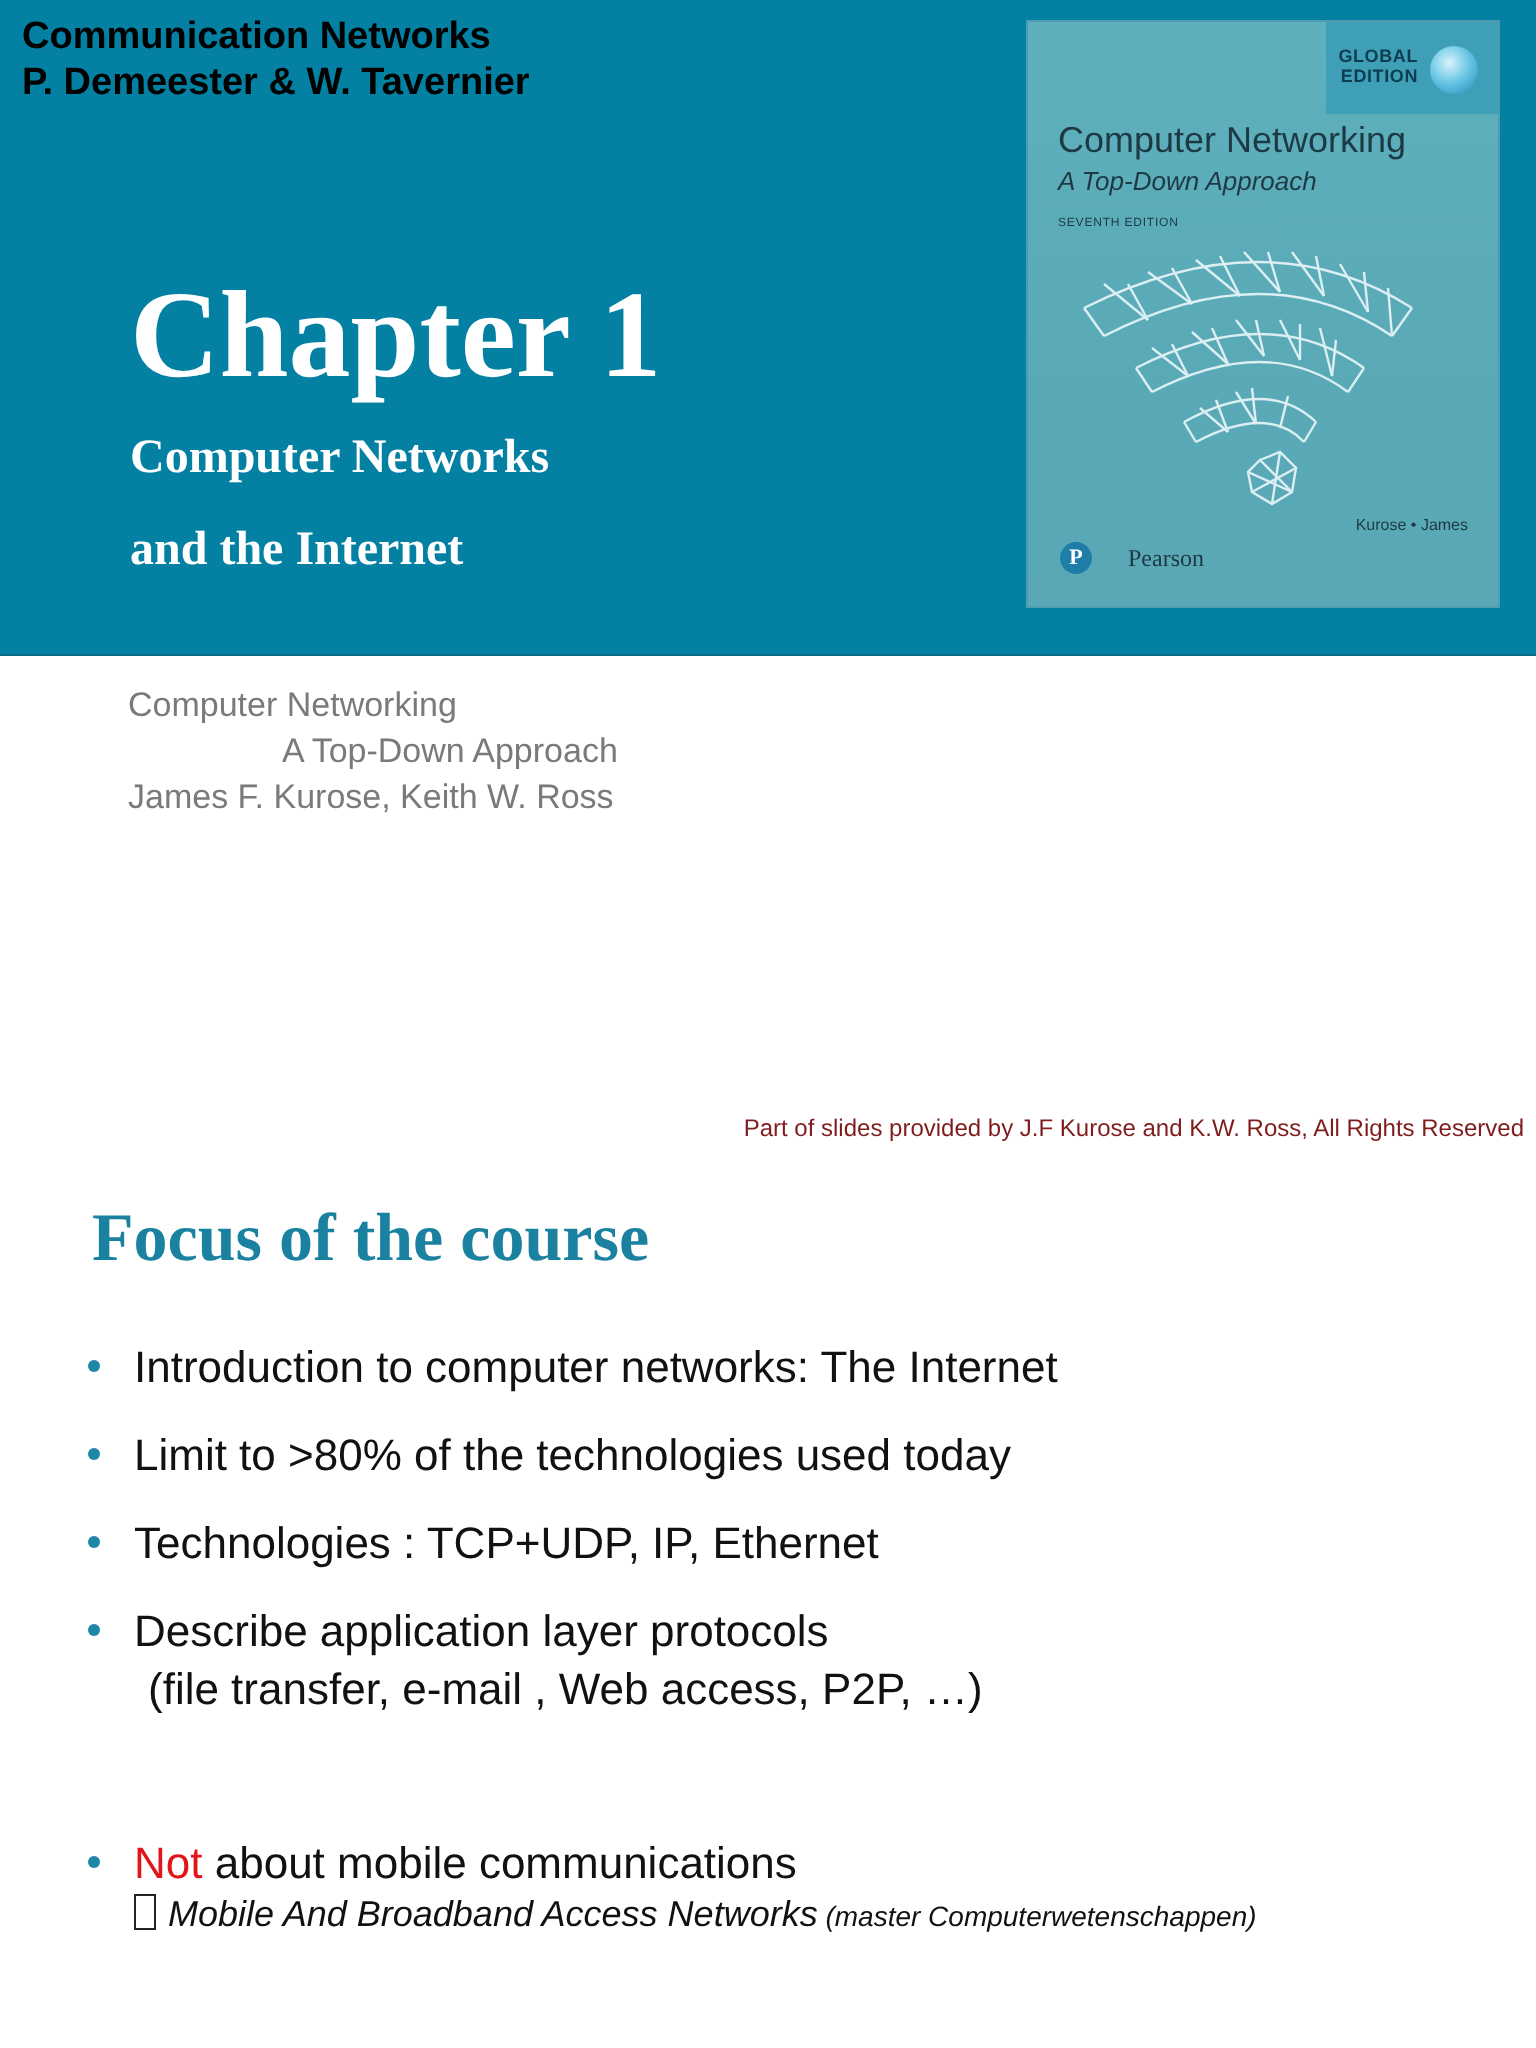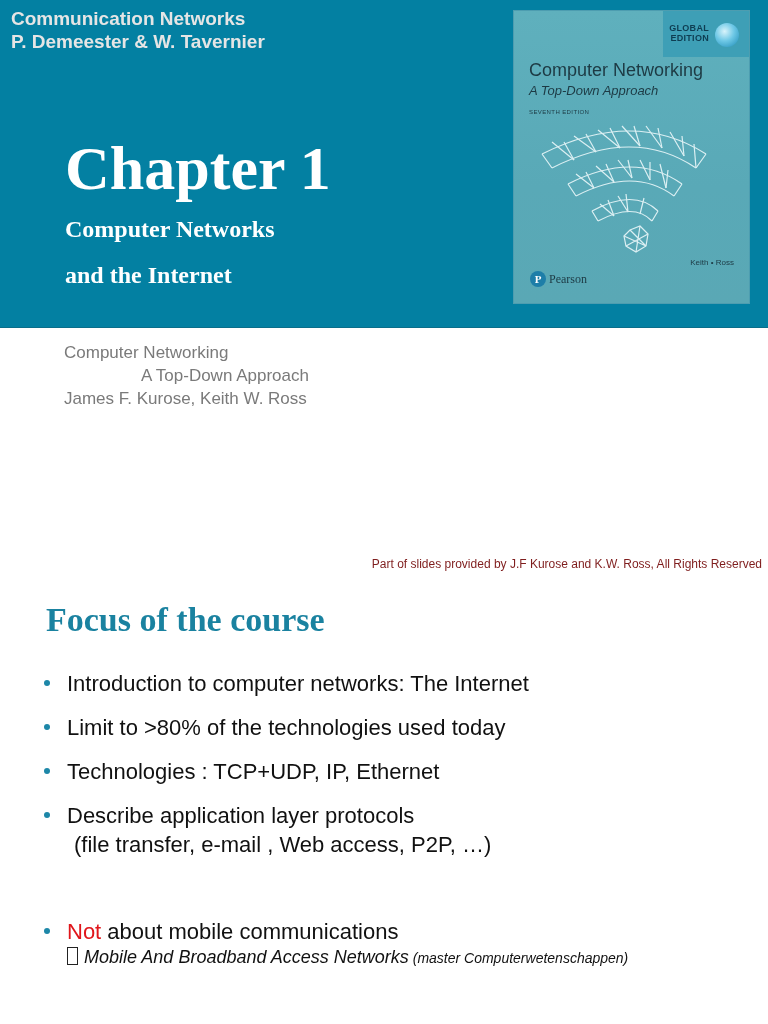--- a/index.html
+++ b/index.html
@@ -10,21 +10,21 @@
     }
     .banner {
       position: absolute; left: 0; top: 0; width: 768px; height: 327px;
       background: #0380a2;
       border-bottom: 1px solid #0a6e8a;
     }
     .course-title {
       position: absolute; left: 11px; top: 7px;
       font-family: "Liberation Sans", sans-serif;
       font-weight: bold; font-size: 19px; line-height: 23px;
-      color: #e5e5e5;
+      color: #000000;
     }
     .chapter-heading {
       position: absolute; left: 65px; top: 132px;
       font-family: "Liberation Serif", serif;
       font-weight: bold; font-size: 62px; line-height: 72px;
       color: #ffffff;
     }
     .chapter-subtitle {
       position: absolute; left: 65px; top: 206px;
       font-family: "Liberation Serif", serif;
@@ -69,21 +69,21 @@
     }
     .cover-publisher {
       position: absolute; left: 16px; top: 260px; display: flex; align-items: center;
     }
     .pearson-logo {
       width: 16px; height: 16px; border-radius: 50%; background: #1e7ea8;
       color: #ffffff; font-size: 11px; font-weight: bold; line-height: 16px; text-align: center;
       font-family: "Liberation Serif", serif;
     }
     .pearson-name {
-      margin-left: 3px; font-family: "Liberation Serif", serif;
+      margin-left: 18px; font-family: "Liberation Serif", serif;
       font-size: 12px; color: #1d3a44;
     }
 
     .reference {
       position: absolute; left: 64px; top: 341px;
       font-size: 17px; line-height: 23px; color: #7a7a7a;
     }
     .reference .indent { padding-left: 77px; }
     .credit {
       position: absolute; right: 6px; top: 556px;
@@ -162,21 +162,21 @@
         <path d="M64 105 Q100 86 118 105"></path>
         <path d="M8 38 L18 52 M30 26 L40 44 M52 18 L62 36 M76 12 L86 32 M100 10 L106 30 M124 12 L128 32 M148 20 L150 40 M172 38 L162 52"></path>
         <path d="M18 26 L40 44 M40 20 L62 36 M64 14 L86 32 M88 10 L106 30 M112 10 L128 32 M136 16 L150 40 M160 28 L162 52"></path>
         <path d="M34 68 L42 80 M52 56 L60 72 M72 48 L80 66 M94 44 L98 62 M116 46 L116 64 M134 54 L132 72 M148 68 L140 80"></path>
         <path d="M42 58 L60 72 M62 50 L80 66 M84 44 L98 62 M106 44 L116 64 M126 48 L132 72"></path>
         <path d="M58 95 L64 105 M74 84 L80 100 M92 78 L94 96 M110 82 L106 98 M124 95 L118 105 M66 88 L80 100 M84 80 L94 96"></path>
         <polygon points="96,114 106,110 114,118 112,130 102,136 92,130 90,120"></polygon>
         <path d="M96 114 L112 130 M106 110 L102 136 M114 118 L92 130 M90 120 L112 130"></path>
       </g>
     </svg>
-    <div class="cover-authors">Keith • Ross</div>
+    <div class="cover-authors">Kurose • James</div>
     <div class="cover-publisher">
       <div class="pearson-logo">P</div>
       <div class="pearson-name">Pearson</div>
     </div>
   </div>
 </div>
 
 <div class="reference">
   <div>Computer Networking</div>
   <div class="indent">A Top-Down Approach</div>

